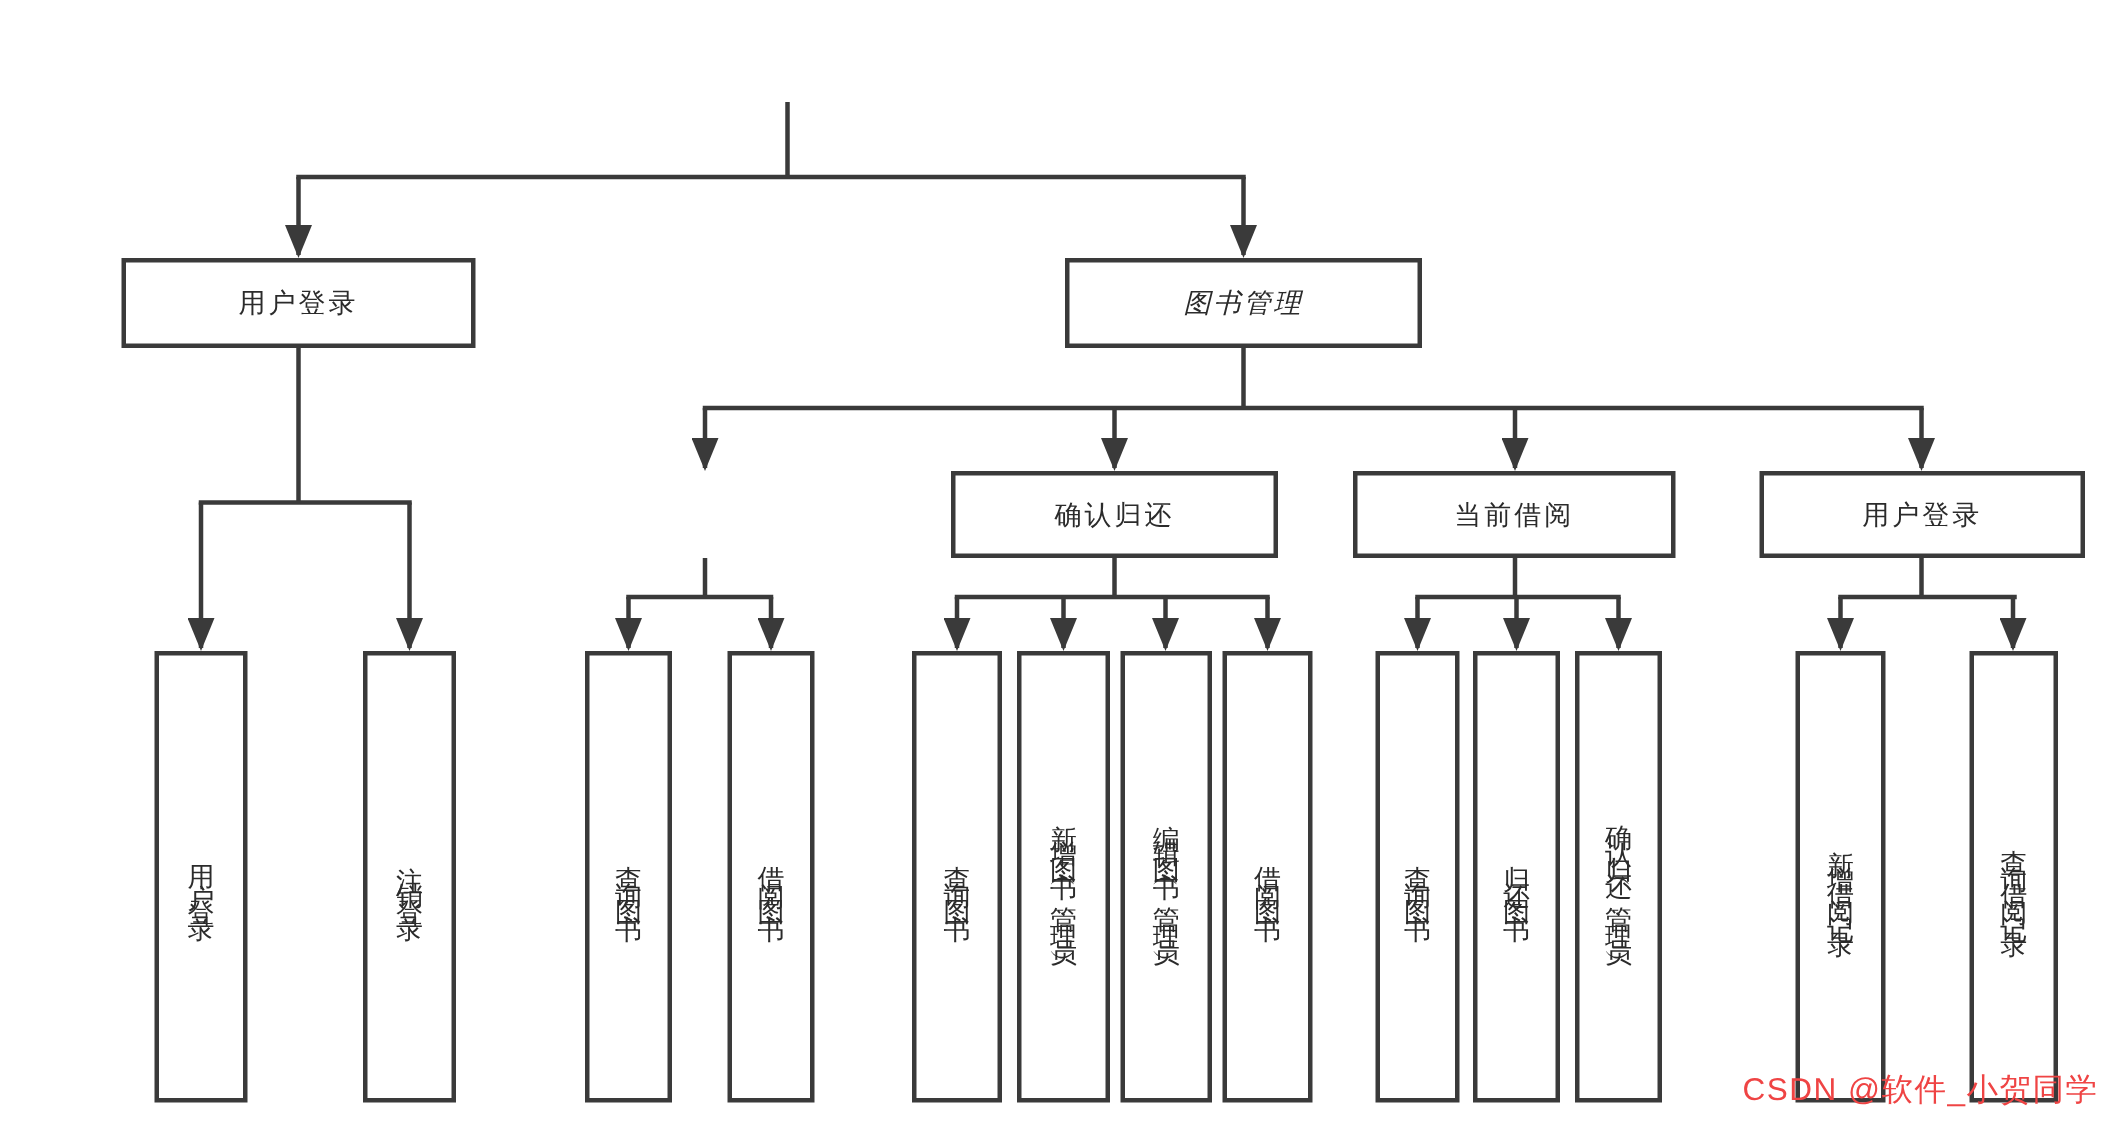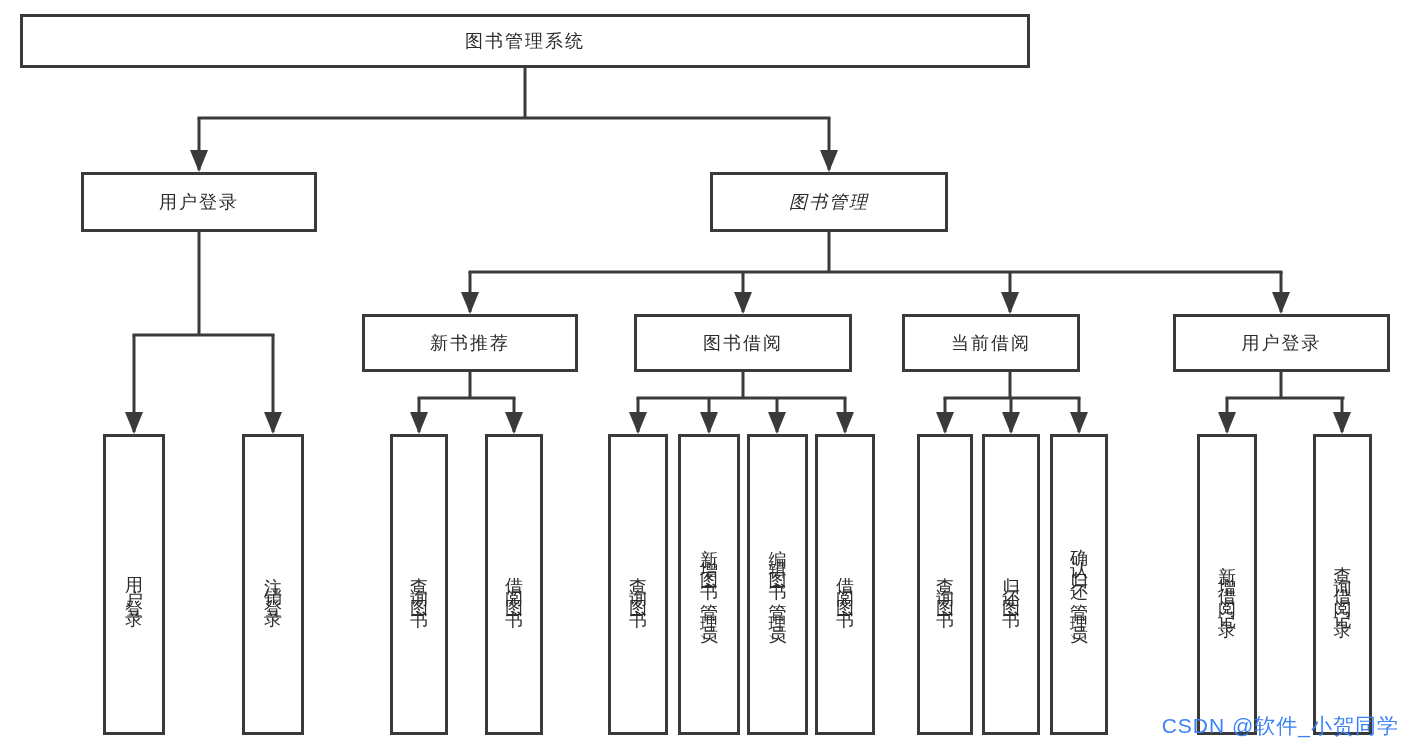--- a/index.html
+++ b/index.html
@@ -41,21 +41,21 @@
     letter-spacing: 11px;
     line-height: 1;
     white-space: normal;
   }
   
   .n-root   { left: 20px;   top: 14px;  width: 1010px; height: 54px; }
   .n-user   { left: 81px;   top: 172px; width: 236px;  height: 60px; }
   .n-book   { left: 710px;  top: 172px; width: 238px;  height: 60px; font-style: italic; }
   .n-l3-1   { left: 362px;  top: 314px; width: 216px;  height: 58px; }
   .n-l3-2   { left: 634px;  top: 314px; width: 218px;  height: 58px; }
-  .n-l3-3   { left: 902px;  top: 314px; width: 178px;  height: 58px; }
+  .n-l3-3   { left: 902px;  top: 314px; width: 215px;  height: 58px; }
   .n-l3-4   { left: 1173px; top: 314px; width: 217px;  height: 58px; }
   
   .leaf { top: 434px; height: 301px; }
   .n-u1  { left: 103px;  width: 62px; }
   .n-u2  { left: 242px;  width: 62px; }
   .n-n1  { left: 390px;  width: 58px; }
   .n-n2  { left: 485px;  width: 58px; }
   .n-bb1 { left: 608px;  width: 60px; }
   .n-bb2 { left: 678px;  width: 62px; }
   .n-bb3 { left: 747px;  width: 61px; }
@@ -64,21 +64,21 @@
   .n-cb2 { left: 982px;  width: 58px; }
   .n-cb3 { left: 1050px; width: 58px; }
   .n-br1 { left: 1197px; width: 60px; }
   .n-br2 { left: 1313px; width: 59px; }
   .watermark {
     position: absolute;
     right: 6px;
     top: 712px;
     z-index: 3;
     font-size: 21px;
-    color: #3b82f6;
+    color: #ef4444;
     letter-spacing: 1px;
     white-space: nowrap;
     margin-left: 30px;
   }
 </style>
 </head>
 <body>
 
 <div class="canvas">
 
@@ -125,27 +125,25 @@
       <line x1="1011" y1="398" x2="1011" y2="432" marker-end="url(#arrow)"></line>
       <line x1="1079" y1="398" x2="1079" y2="432" marker-end="url(#arrow)"></line>
 
       <line x1="1281" y1="372" x2="1281" y2="398"></line>
       <line x1="1225.5" y1="398" x2="1344.5" y2="398"></line>
       <line x1="1227" y1="398" x2="1227" y2="432" marker-end="url(#arrow)"></line>
       <line x1="1342" y1="398" x2="1342" y2="432" marker-end="url(#arrow)"></line>
     </g>
   </svg>
 
-  <div class="node n-root">图书管理系统</div>
 
   <div class="node n-user">用户登录</div>
   <div class="node n-book">图书管理</div>
 
-  <div class="node n-l3-1">新书推荐</div>
-  <div class="node n-l3-2">图书借阅</div>
+  <div class="node n-l3-2">确认归还</div>
   <div class="node n-l3-3">当前借阅</div>
   <div class="node n-l3-4">用户登录</div>
 
   <div class="node vert leaf n-u1">用户登录</div>
   <div class="node vert leaf n-u2">注销登录</div>
 
   <div class="node vert leaf n-n1">查询图书</div>
   <div class="node vert leaf n-n2">借阅图书</div>
 
   <div class="node vert leaf n-bb1">查询图书</div>

